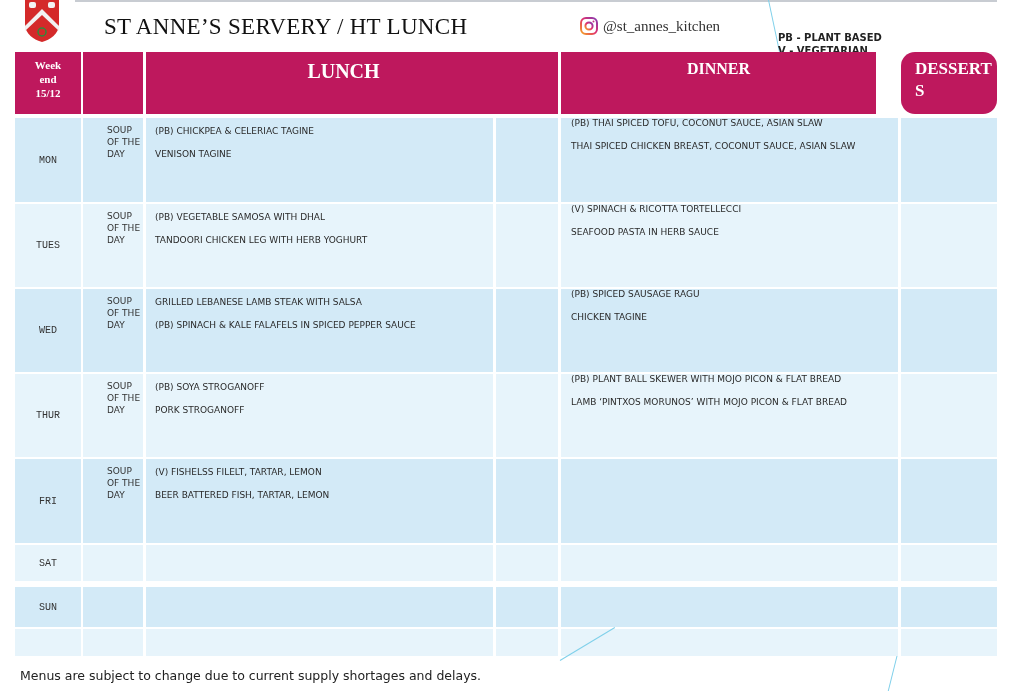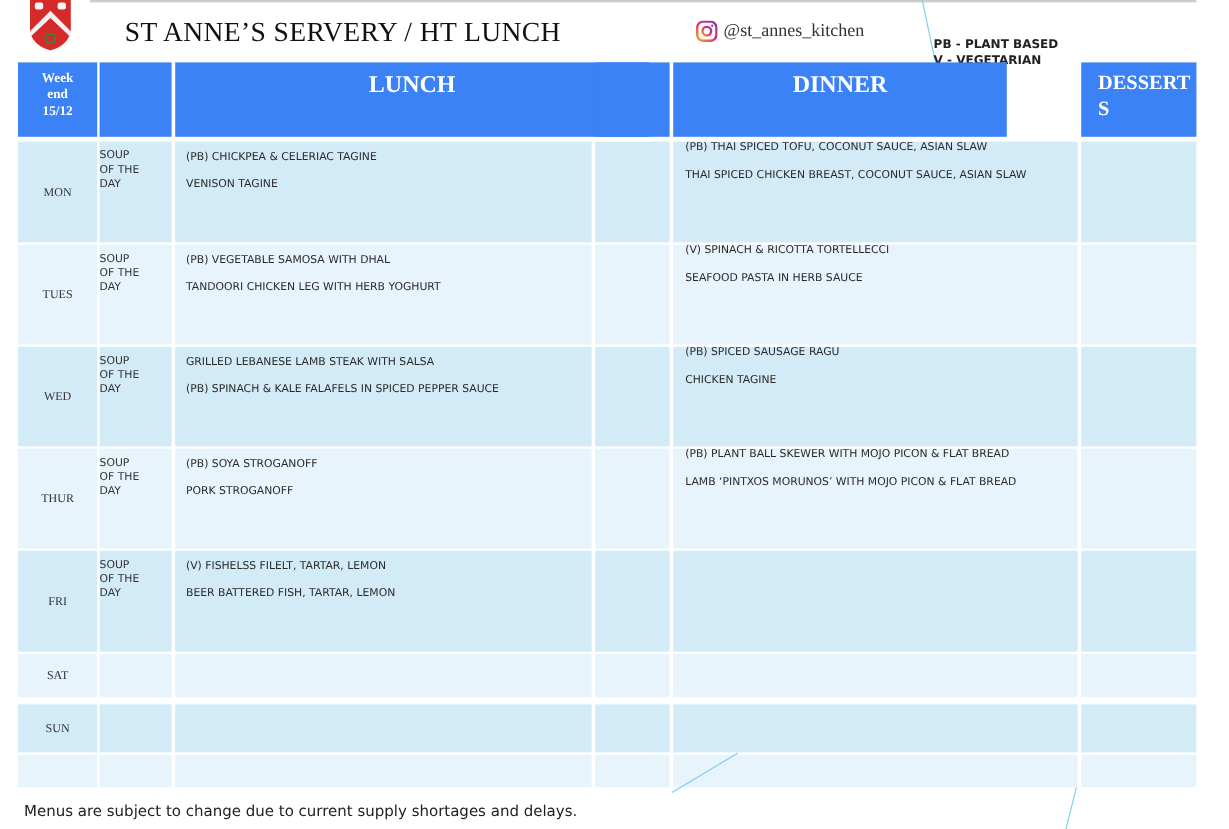--- a/index.html
+++ b/index.html
@@ -15,36 +15,36 @@
     font-family: "Liberation Serif", serif; font-size: 23px; color: #111;
     letter-spacing: 0.3px;
   }
   .insta { position: absolute; left: 580px; top: 17px; display: flex; align-items: center; gap: 5px; }
   .insta-handle { font-family: "Liberation Serif", serif; font-size: 15px; color: #333; }
   .legend-line { position: absolute; left: 768px; top: 0; width: 1px; height: 52px; background: #7fd0ea; transform: skewX(12deg); transform-origin: top; }
   .legend { position: absolute; left: 778px; top: 11px; font-size: 10px; font-weight: bold; color: #222; line-height: 13px; margin-top: 20px; }
 
   .grid { position: absolute; left: 15px; top: 52px; width: 982px; }
   .hcell {
-    position: absolute; top: 0; height: 62px; background: #3b82f6;
+    position: absolute; top: 0; height: 62px; background: #be185d;
     color: #ffffff; font-family: "Liberation Serif", serif; font-weight: bold;
   }
   .hcell.week { left: 0; width: 66px; font-size: 11px; text-align: center; padding-top: 6px; line-height: 14px; box-sizing: border-box; }
   .hcell.soup { left: 68px; width: 60px; }
   .hcell.lunch { left: 131px; width: 395px; font-size: 20px; text-align: center; padding-top: 8px; box-sizing: border-box; }
   .hcell.lunch2 { left: 481px; width: 62px; }
-  .hcell.dinner { left: 546px; width: 278px; font-size: 20px; text-align: center; padding-top: 8px; box-sizing: border-box; }
-  .hcell.dessert { left: 886px; width: 96px; font-size: 17px; padding: 6px 0 0 14px; box-sizing: border-box; line-height: 22px; word-break: break-all; }
+  .hcell.dinner { left: 546px; width: 315px; font-size: 16px; text-align: center; padding-top: 8px; box-sizing: border-box; }
+  .hcell.dessert { left: 886px; width: 96px; font-size: 17px; padding: 6px 0 0 14px; box-sizing: border-box; line-height: 22px; word-break: break-all; border-radius: 14px; }
 
   .row { position: absolute; left: 0; width: 982px; }
   .row.dark .cell { background: #d3eaf7; }
   .row.light .cell { background: #e7f4fb; }
   .cell { position: absolute; top: 0; bottom: 0; box-sizing: border-box; }
-  .c-day { left: 0; width: 66px; font-family: Liberation Serif, serif; font-size: 10px; color: #333; display: flex; align-items: center; justify-content: center; }
-  .c-soup { left: 68px; width: 60px; font-size: 9px; color: #333; padding: 6px 0 0 0; line-height: 12px; }
+  .c-day { left: 0; width: 66px; font-family: Liberation Mono, monospace; font-size: 10px; color: #333; display: flex; align-items: center; justify-content: center; }
+  .c-soup { left: 68px; width: 60px; font-size: 9px; color: #333; padding: 6px 0 0 24px; line-height: 12px; }
   .c-lunch { left: 131px; width: 347px; padding: 8px 0 0 9px; font-size: 9px; color: #2a2a2a; }
   .c-lunch2 { left: 481px; width: 62px; }
   .c-dinner { left: 546px; width: 337px; padding: 0 0 0 10px; font-size: 9px; color: #2a2a2a; }
   .c-dessert { left: 886px; width: 96px; }
   .dish { display: block; margin-bottom: 13px; white-space: nowrap; }
 
   .footer { position: absolute; left: 20px; top: 668px; font-size: 12.5px; color: #222; }
   .deco1 { position: absolute; left: 560px; top: 660px; width: 64px; height: 1px; background: #7fd0ea; transform: rotate(-31deg); transform-origin: left; }
   .deco2 { position: absolute; left: 892px; top: 656px; width: 1px; height: 36px; background: #7fd0ea; transform: skewX(-14deg); }
 </style>

